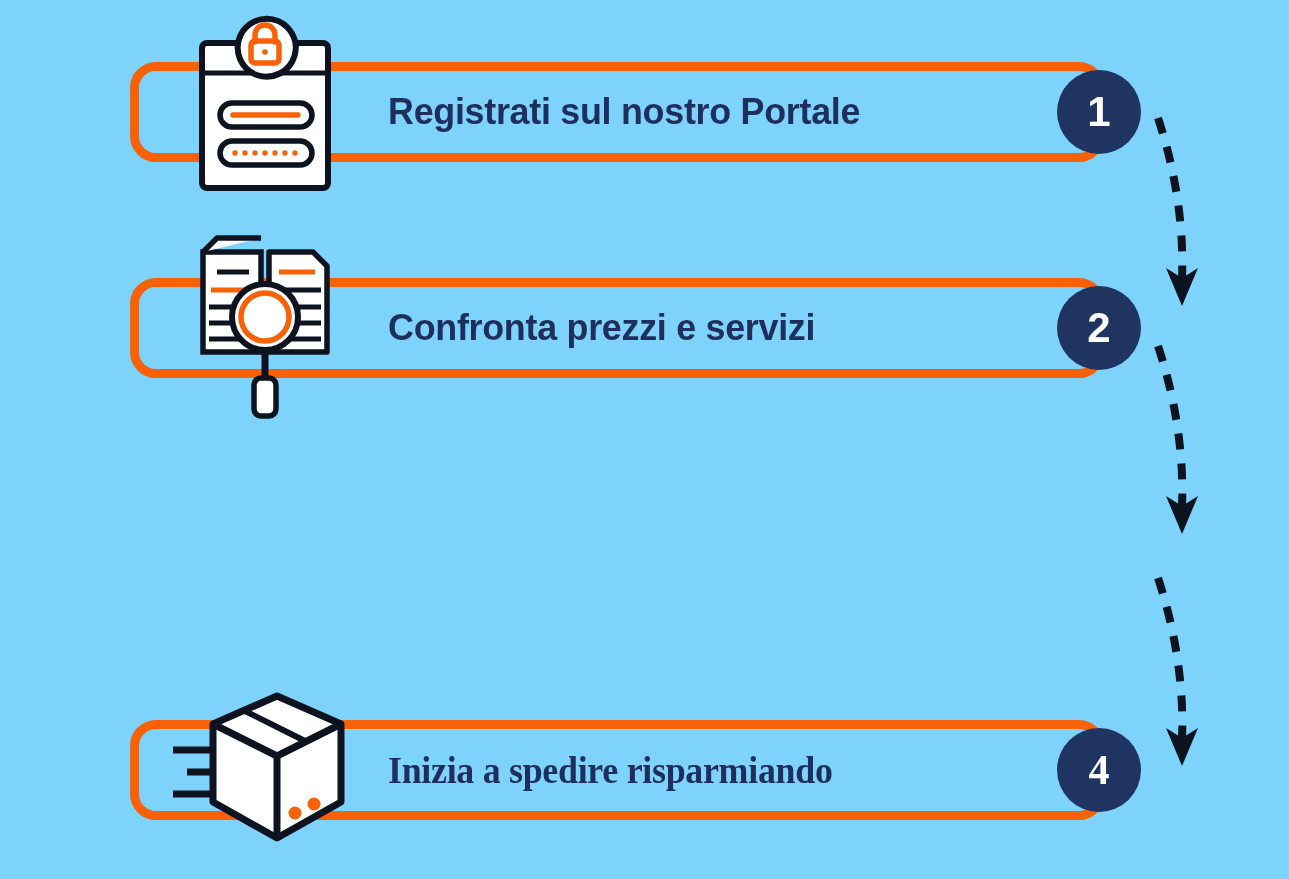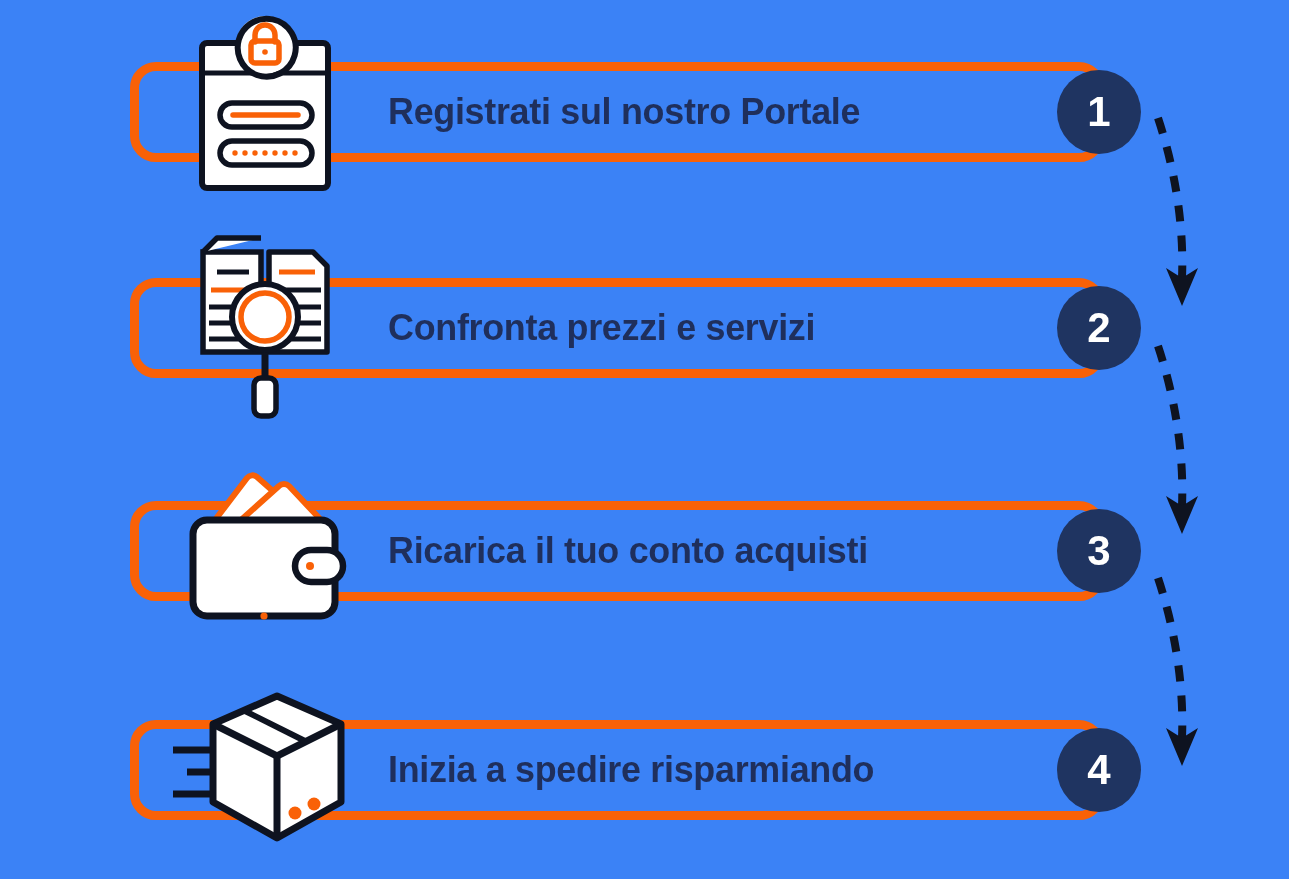--- a/index.html
+++ b/index.html
@@ -8,35 +8,35 @@
     padding: 0;
     background: #ffffff;
   }
   body {
     font-family: "Liberation Sans", sans-serif;
   }
   #stage {
     position: relative;
     width: 1289px;
     height: 879px;
-    background: #3b82f6;
+    background: #7dd3fc;
     overflow: hidden;
   }
 
   
   .step-row {
     position: absolute;
     left: 0;
     width: 1289px;
     height: 220px;
   }
   .step-row[data-row="0"] { top: 0px; }
   .step-row[data-row="1"] { top: 216px; }
   .step-row[data-row="2"] { top: 439px; }
-  .step-row[data-row="3"] { top: 658px; }
+  .step-row[data-row="3"] { top: 658px; font-family: Liberation Serif, serif; }
 
   
   .bar {
     position: absolute;
     left: 130px;
     top: 62px;
     width: 975px;
     height: 100px;
     border: 9px solid #F96107;
     border-radius: 26px;
@@ -174,42 +174,20 @@
         <circle cx="90" cy="91" r="33" fill="#ffffff" stroke="#0E1320" stroke-width="6"></circle>
         <circle cx="90" cy="91" r="24" fill="none" stroke="#F96107" stroke-width="5.5"></circle>
       </svg>
     </div>
 
     <div class="step-label">Confronta prezzi e servizi</div>
 
     <div class="badge">2</div>
   </div>
 
-  <div class="step-row" data-row="2">
-    <div class="bar"></div>
-
-    <div class="icon-wrap">
-      <svg width="180" height="175" viewBox="0 0 180 175">
-
-        <path d="M40 58 L72 16 a7 7 0 0 1 10 -1 L124 52" fill="#ffffff" stroke="#F96107" stroke-width="6" stroke-linejoin="round" stroke-linecap="round"></path>
-        <path d="M66 58 L104 24 a7 7 0 0 1 10 0 L146 58" fill="#ffffff" stroke="#F96107" stroke-width="6" stroke-linejoin="round" stroke-linecap="round"></path>
-
-        <path d="M32 58 h114 a14 14 0 0 1 14 14 v68 a14 14 0 0 1 -14 14 h-114 a14 14 0 0 1 -14 -14 v-68 a14 14 0 0 1 14 -14 z" fill="#ffffff" stroke="#0E1320" stroke-width="7"></path>
-
-        <rect x="120" y="88" width="48" height="32" rx="16" fill="#ffffff" stroke="#0E1320" stroke-width="6.5"></rect>
-        <circle cx="135" cy="104" r="4" fill="#F96107"></circle>
-
-        <circle cx="89" cy="154" r="3.6" fill="#F96107"></circle>
-      </svg>
-    </div>
-
-    <div class="step-label">Ricarica il tuo conto acquisti</div>
-
-    <div class="badge">3</div>
-  </div>
 
   <div class="step-row" data-row="3">
     <div class="bar"></div>
 
     <div class="icon-wrap">
       <svg width="200" height="180" viewBox="0 0 200 180">
 
         <line x1="8" y1="72" x2="62" y2="72" stroke="#0E1320" stroke-width="7" stroke-linecap="butt"></line>
         <line x1="22" y1="94" x2="78" y2="94" stroke="#0E1320" stroke-width="7" stroke-linecap="butt"></line>
         <line x1="8" y1="116" x2="62" y2="116" stroke="#0E1320" stroke-width="7" stroke-linecap="butt"></line>

